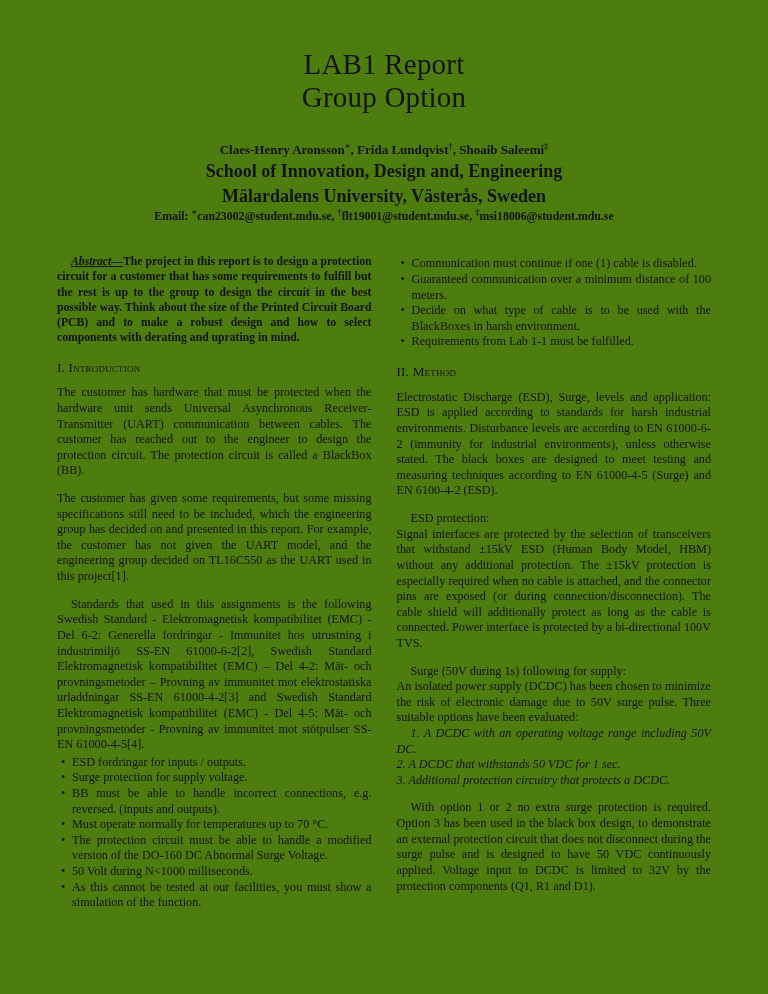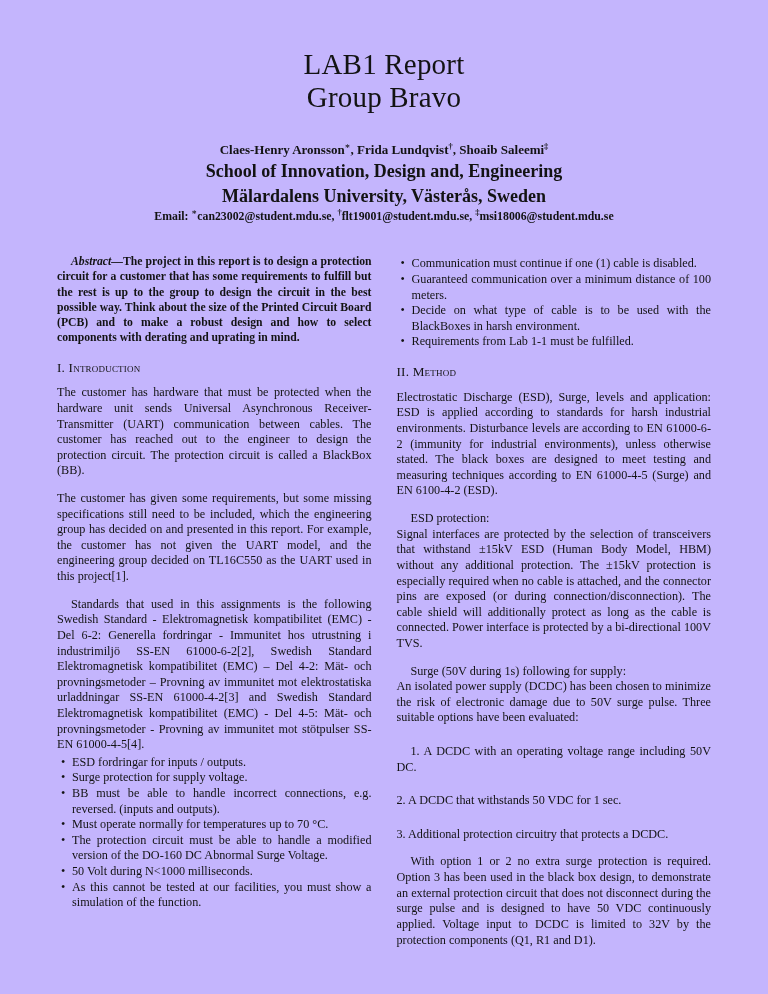--- a/index.html
+++ b/index.html
@@ -1,52 +1,52 @@
 <!DOCTYPE html>
 <html><head>
 <meta charset="utf-8">
 <style>
   * { margin:0; padding:0; box-sizing:border-box; }
   html,body { background:#ffffff; }
   .page {
-    width:768px; height:994px; margin:0 auto; background:#c4b5fd; color:#131313;
+    width:768px; height:994px; margin:0 auto; background:#4d7c0f; color:#131313;
     padding:48px 57px 30px 57px; overflow:hidden;
     font-family:"Liberation Serif","DejaVu Serif",serif;
   }
   .titleblock { text-align:center; }
   .title { font-weight:400; font-size:29px; line-height:1.15; letter-spacing:.2px; }
   .title .tline { display:block; }
   .authors { margin-top:27px;font-weight:bold; }
   .author-names { font-size:13px; }
   .author-names sup, .email sup { font-size:8.5px; vertical-align:super; line-height:0; }
   .affil { font-size:18px; line-height:1.35; margin-top:1px; }
   .email { font-size:11.8px; margin-top:1px; }
   .columns { display:flex; gap:25px; margin-top:30px; }
   .col { width:314.5px; font-size:12.2px; line-height:1.28; text-align:justify; }
   .abstract { font-weight:bold; font-size:11.7px; line-height:1.3; text-indent:14px; }
-  .abstract-lead { font-style:italic; }
+  .abstract-lead { font-style:italic;text-decoration:underline; }
   .sec-heading { font-weight:400; font-variant:small-caps; font-size:13.2px; text-align:left; margin:14px 0 9px 0; letter-spacing:.2px; }
   p.para { margin-top:0; }
   p.gap { margin-top:12px; }
   p.ind { text-indent:14px; }
   p.lead-line { margin-bottom:0; }
   ul.bullets { list-style:none; margin-top:2px; }
   ul.bullets li { position:relative; padding-left:15px; text-align:justify; }
   ul.bullets li::before { content:"\2022"; position:absolute; left:4px; }
-  p.opt { margin-top:18px; }
+  p.opt { margin-top:0;font-style:italic; }
 </style>
 </head>
 <body>
 
 <div class="page">
 
   <header class="titleblock">
     <h1 class="title">
       <span class="tline">LAB1 Report</span>
-      <span class="tline">Group Bravo</span>
+      <span class="tline">Group Option</span>
     </h1>
 
     <div class="authors">
       <div class="author-names">
         <span>Claes-Henry Aronsson</span><sup>∗</sup><span>, Frida Lundqvist</span><sup>†</sup><span>, Shoaib Saleemi</span><sup>‡</sup>
       </div>
       <div class="affil">School of Innovation, Design and, Engineering</div>
       <div class="affil">Mälardalens University, Västerås, Sweden</div>
       <div class="email">
         <span>Email: </span><sup>∗</sup><span>can23002@student.mdu.se, </span><sup>†</sup><span>flt19001@student.mdu.se, </span><sup>‡</sup><span>msi18006@student.mdu.se</span>

